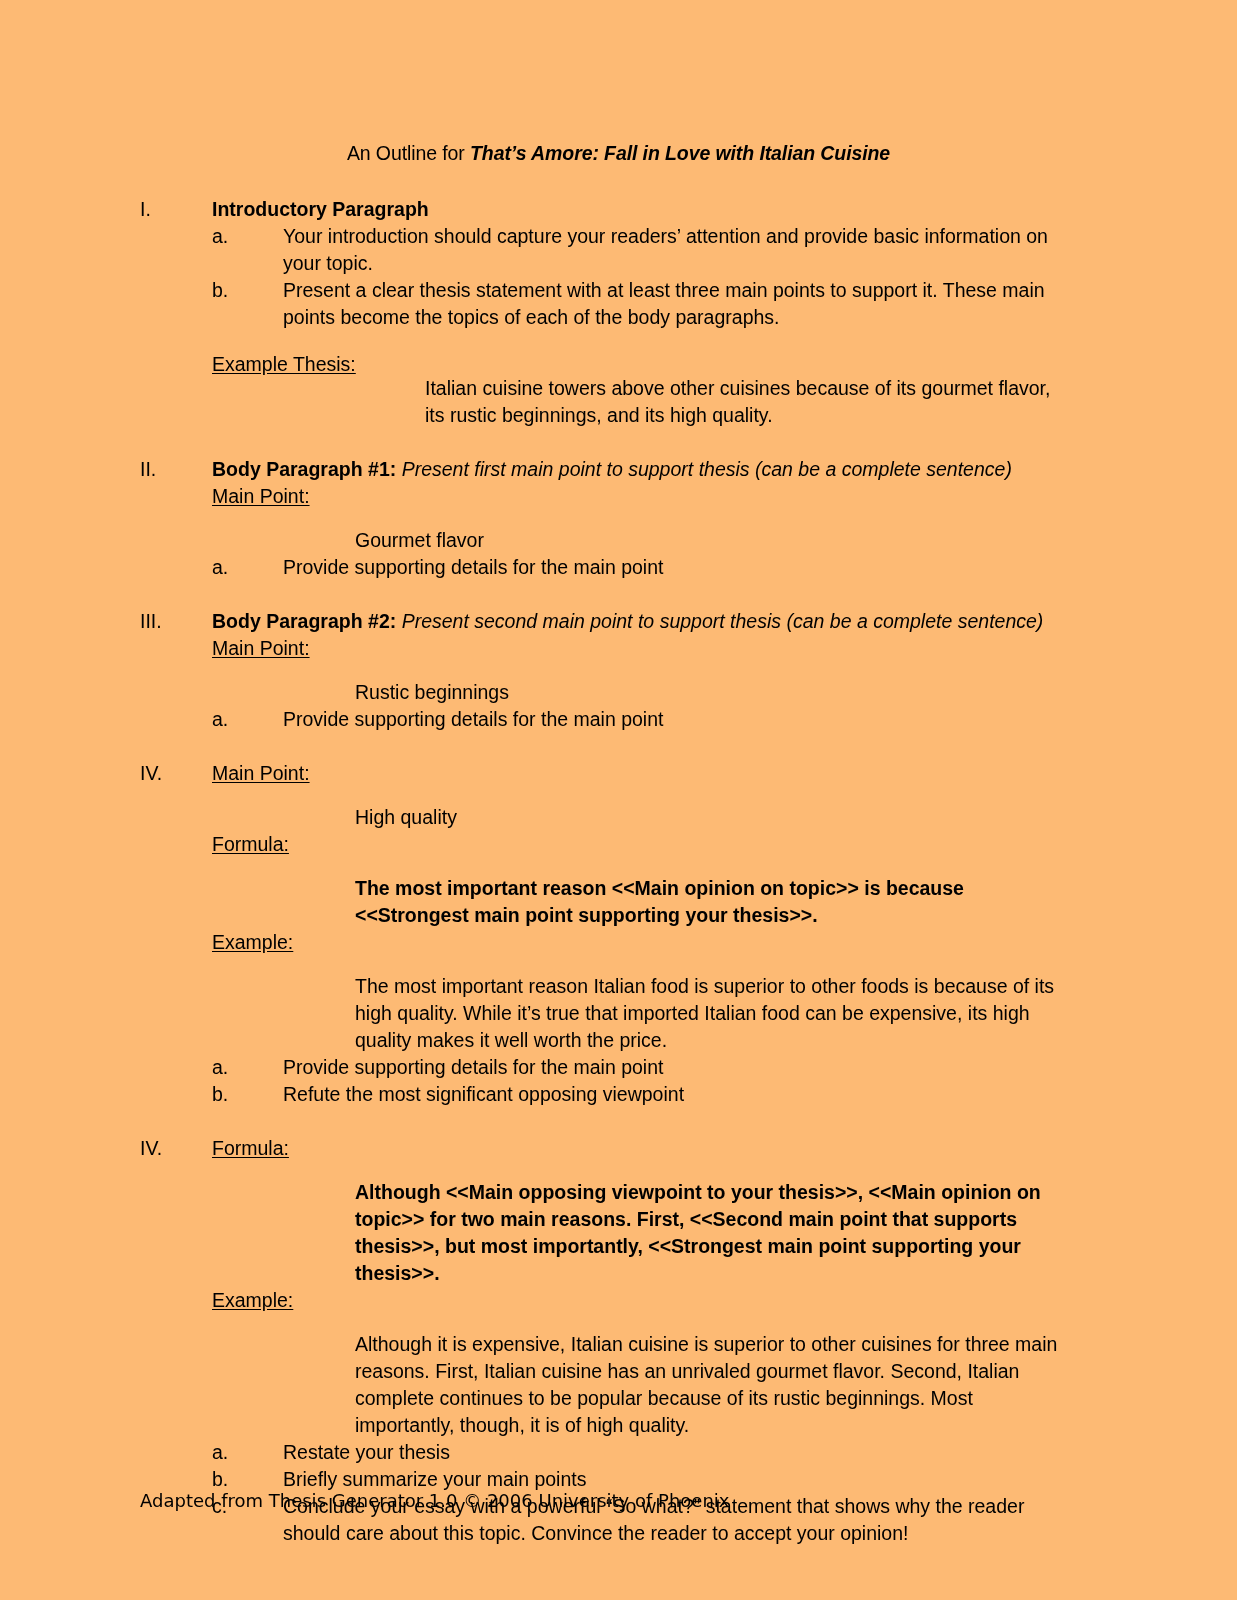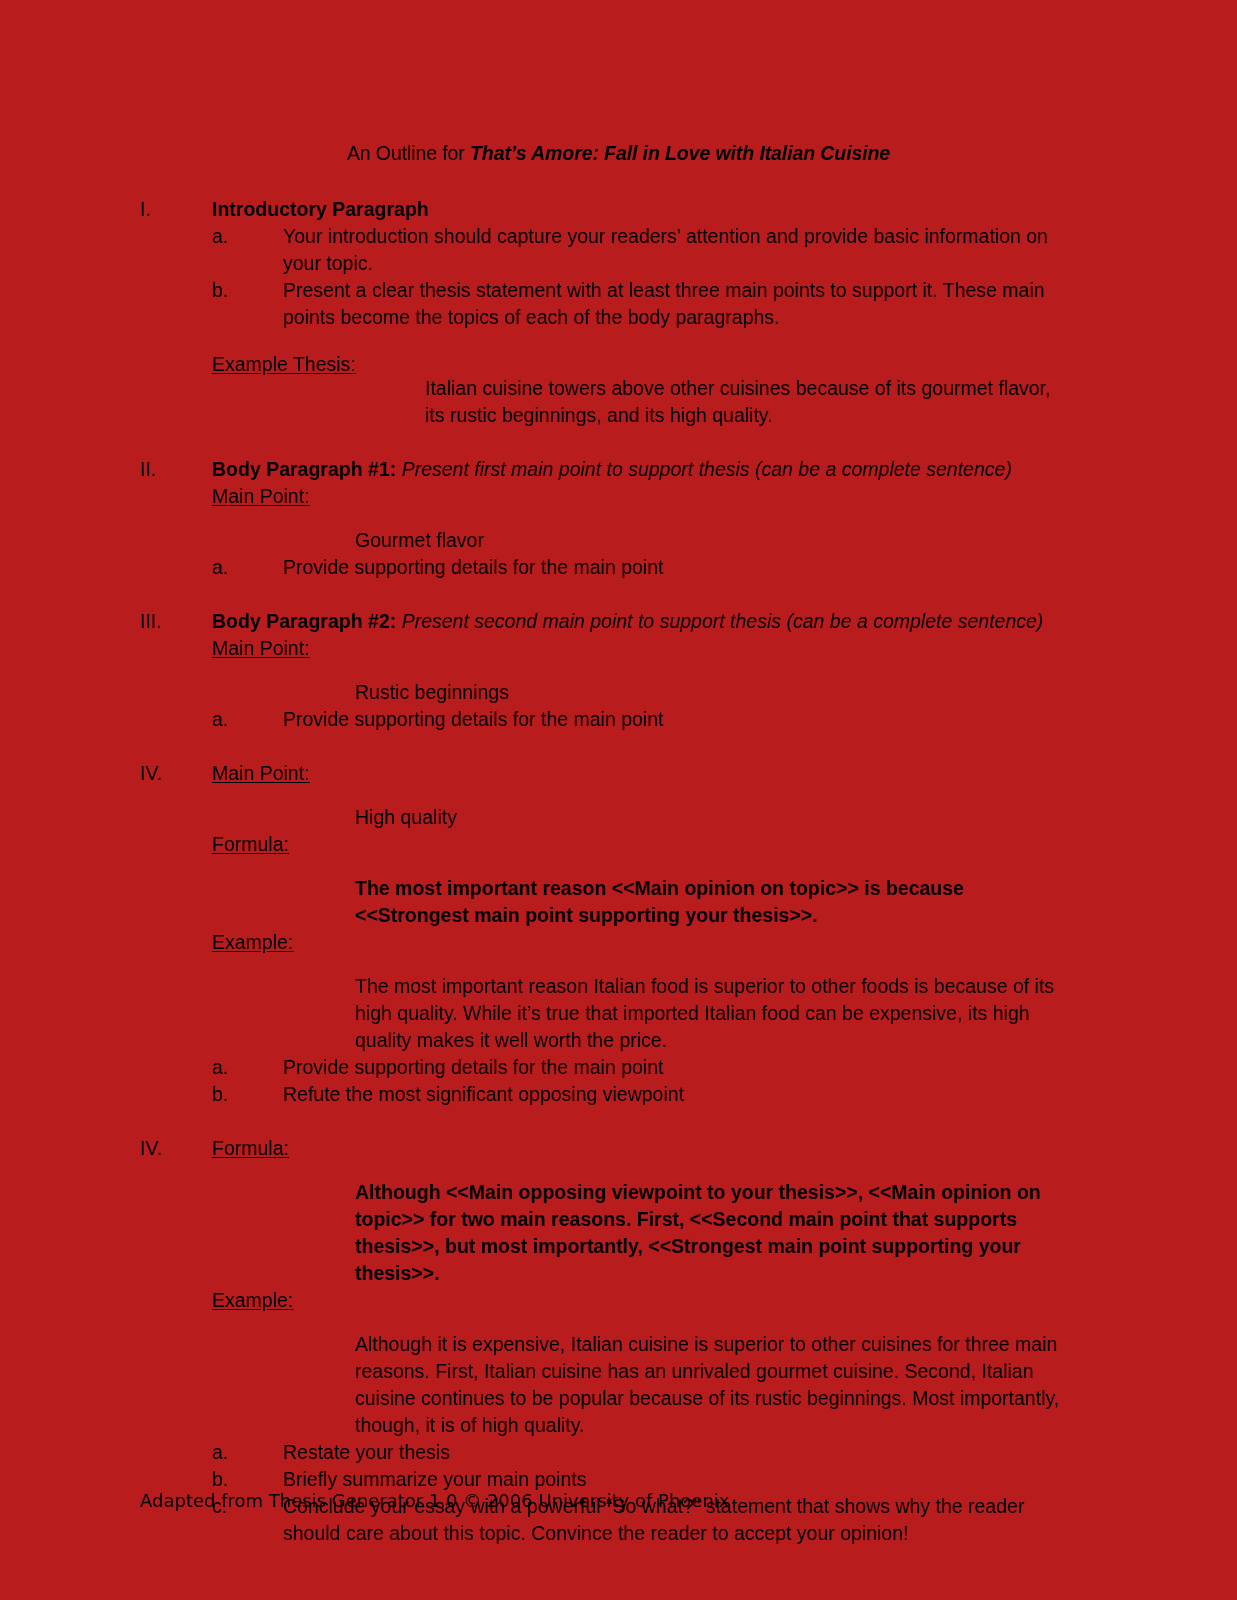--- a/index.html
+++ b/index.html
@@ -14,21 +14,21 @@
     color: #000000;
     position: relative;
     overflow: hidden;
   }
 
   .page {
     position: absolute;
     left: 0; top: 0;
     width: 1237px;
     height: 1600px;
-    background: #b91c1c;
+    background: #fdba74;
   }
 
   
   .doc-title {
     position: absolute;
     left: 0;
     top: 140px;
     width: 1237px;
     text-align: center;
     font-size: 19.5px;
@@ -224,21 +224,21 @@
       <div class="row">
         <div class="num-col">IV.</div>
         <div class="content-col">
 
           <div class="labelrow">
             <div class="lbl w-narrow">Formula:</div>
             <div class="val bold">Although &lt;&lt;Main opposing viewpoint to your thesis&gt;&gt;, &lt;&lt;Main opinion on topic&gt;&gt; for two main reasons. First, &lt;&lt;Second main point that supports thesis&gt;&gt;, but most importantly, &lt;&lt;Strongest main point supporting your thesis&gt;&gt;.</div>
           </div>
           <div class="labelrow">
             <div class="lbl w-narrow">Example:</div>
-            <div class="val">Although it is expensive, Italian cuisine is superior to other cuisines for three main reasons. First, Italian cuisine has an unrivaled gourmet cuisine. Second, Italian cuisine continues to be popular because of its rustic beginnings. Most importantly, though, it is of high quality.</div>
+            <div class="val">Although it is expensive, Italian cuisine is superior to other cuisines for three main reasons. First, Italian cuisine has an unrivaled gourmet flavor. Second, Italian complete continues to be popular because of its rustic beginnings. Most importantly, though, it is of high quality.</div>
           </div>
 
           <div class="subrow">
             <div class="sub-marker">a.</div>
             <div class="sub-text">Restate your thesis</div>
           </div>
           <div class="subrow">
             <div class="sub-marker">b.</div>
             <div class="sub-text">Briefly summarize your main points</div>
           </div>

